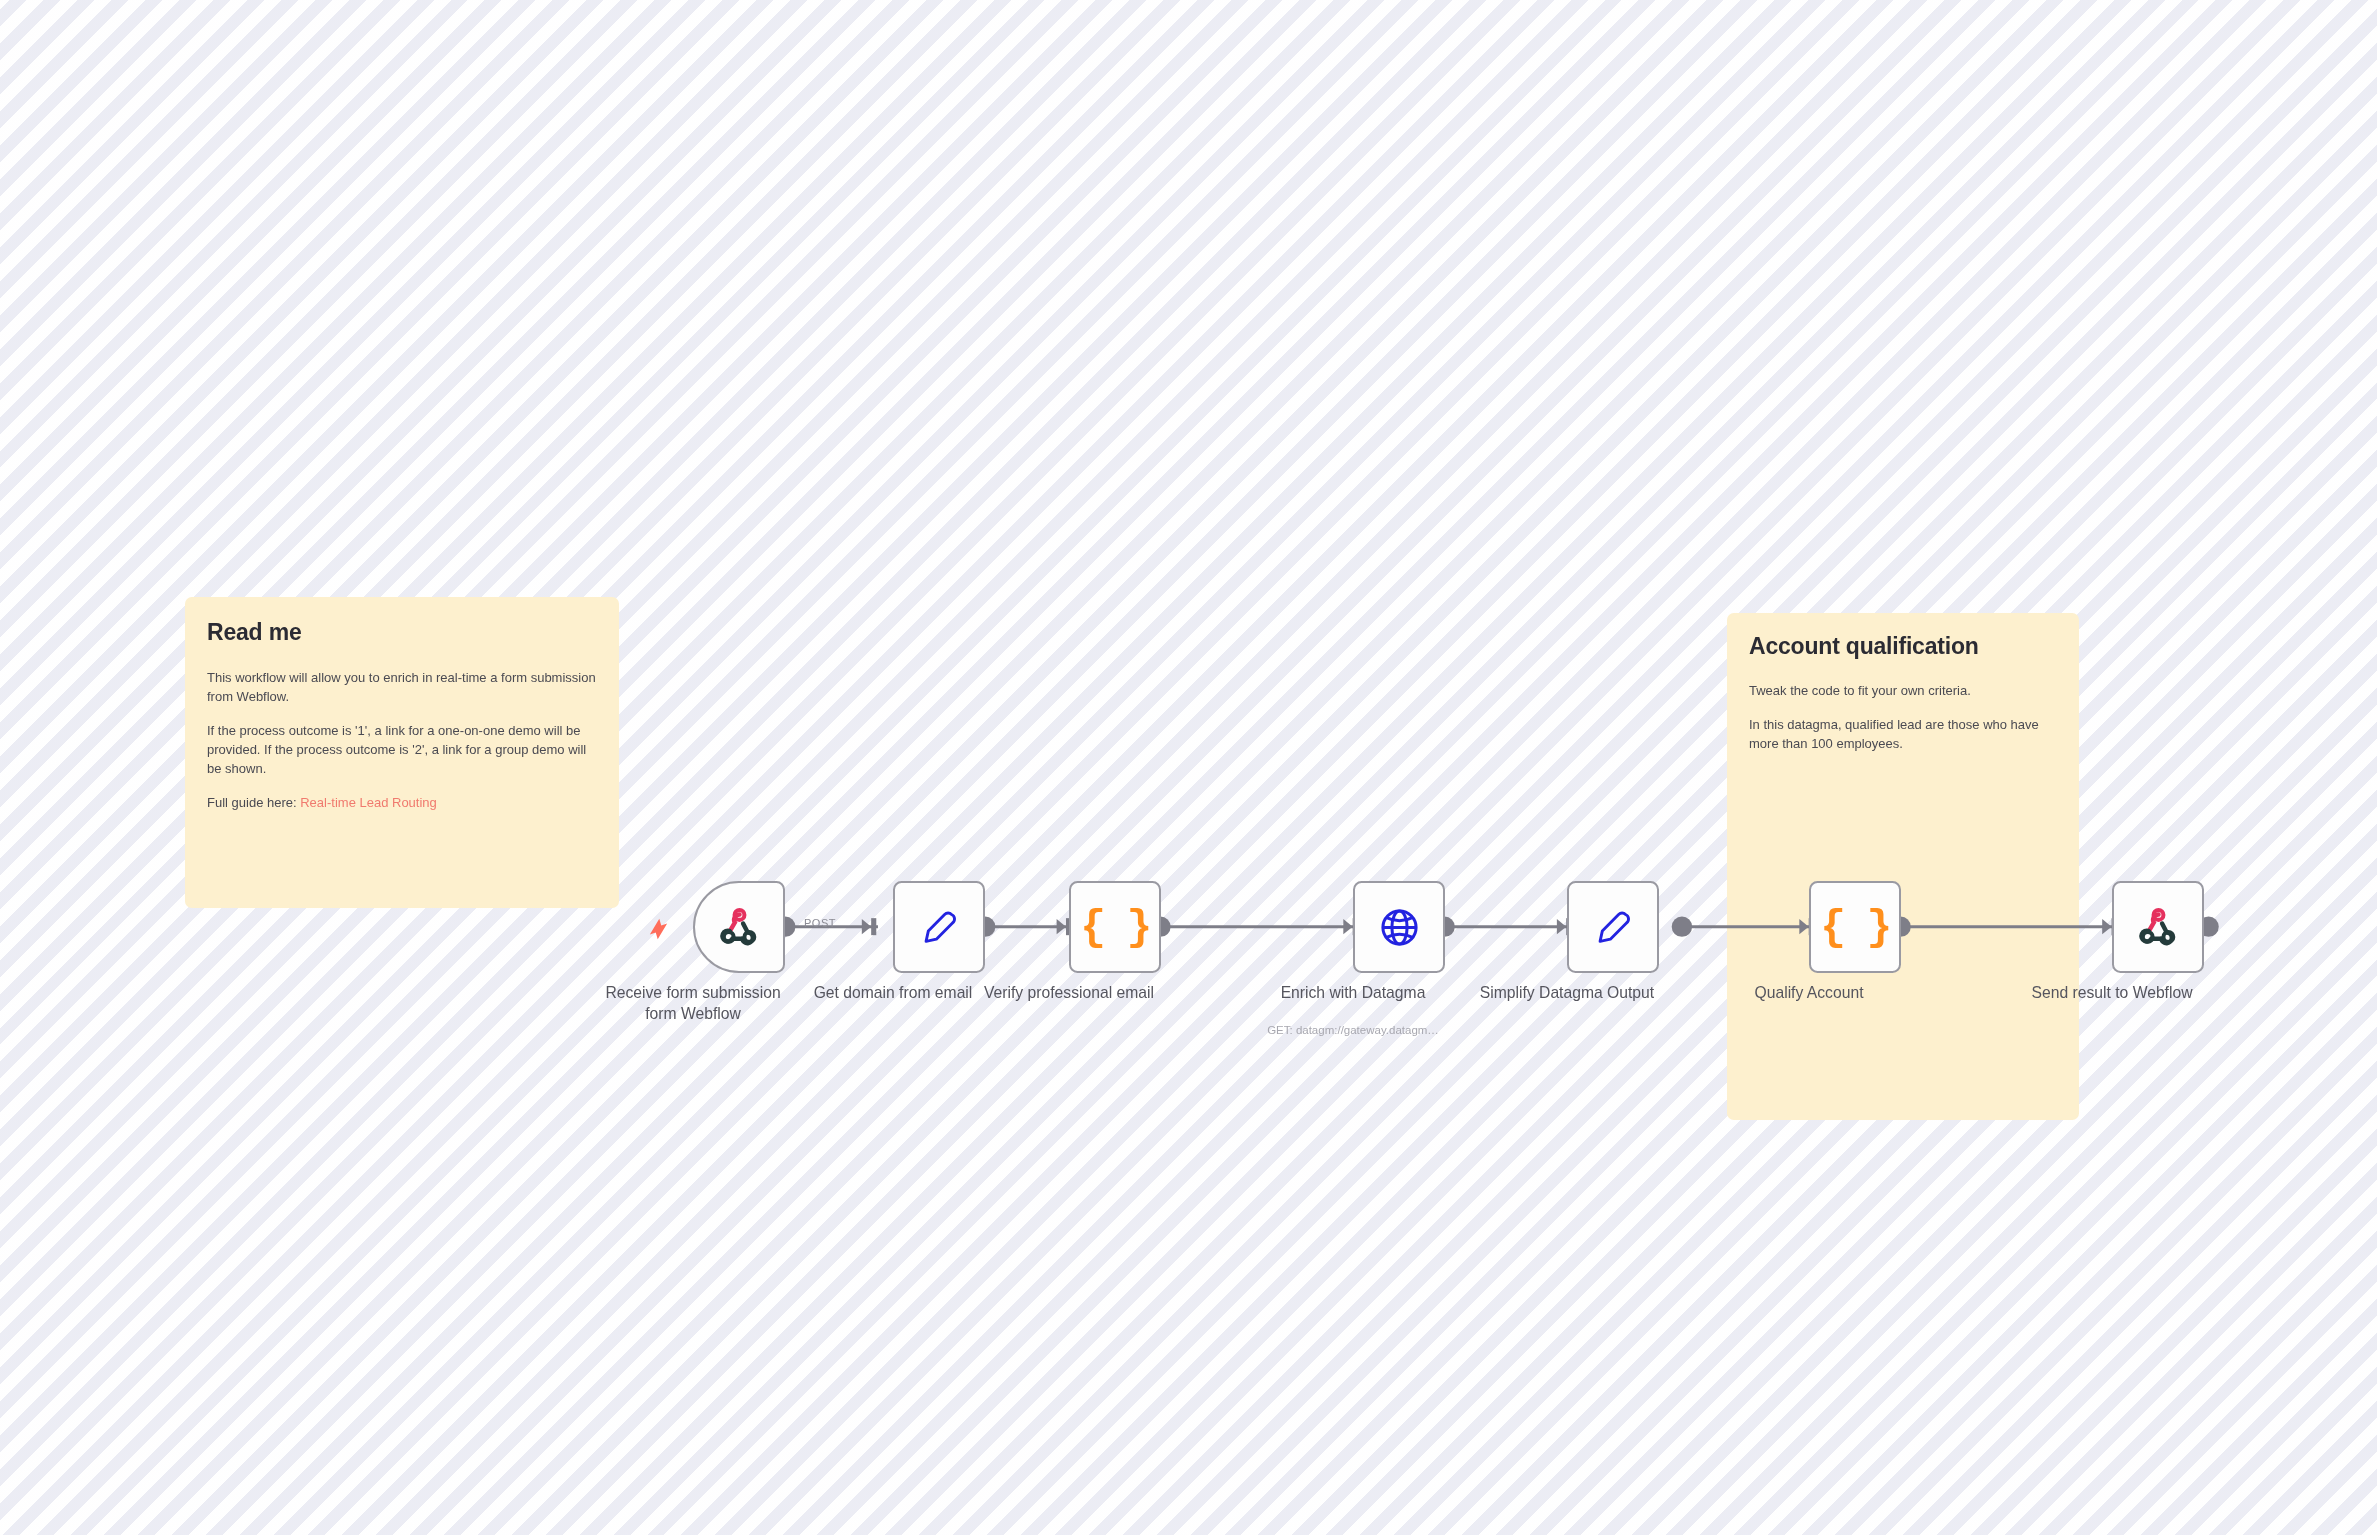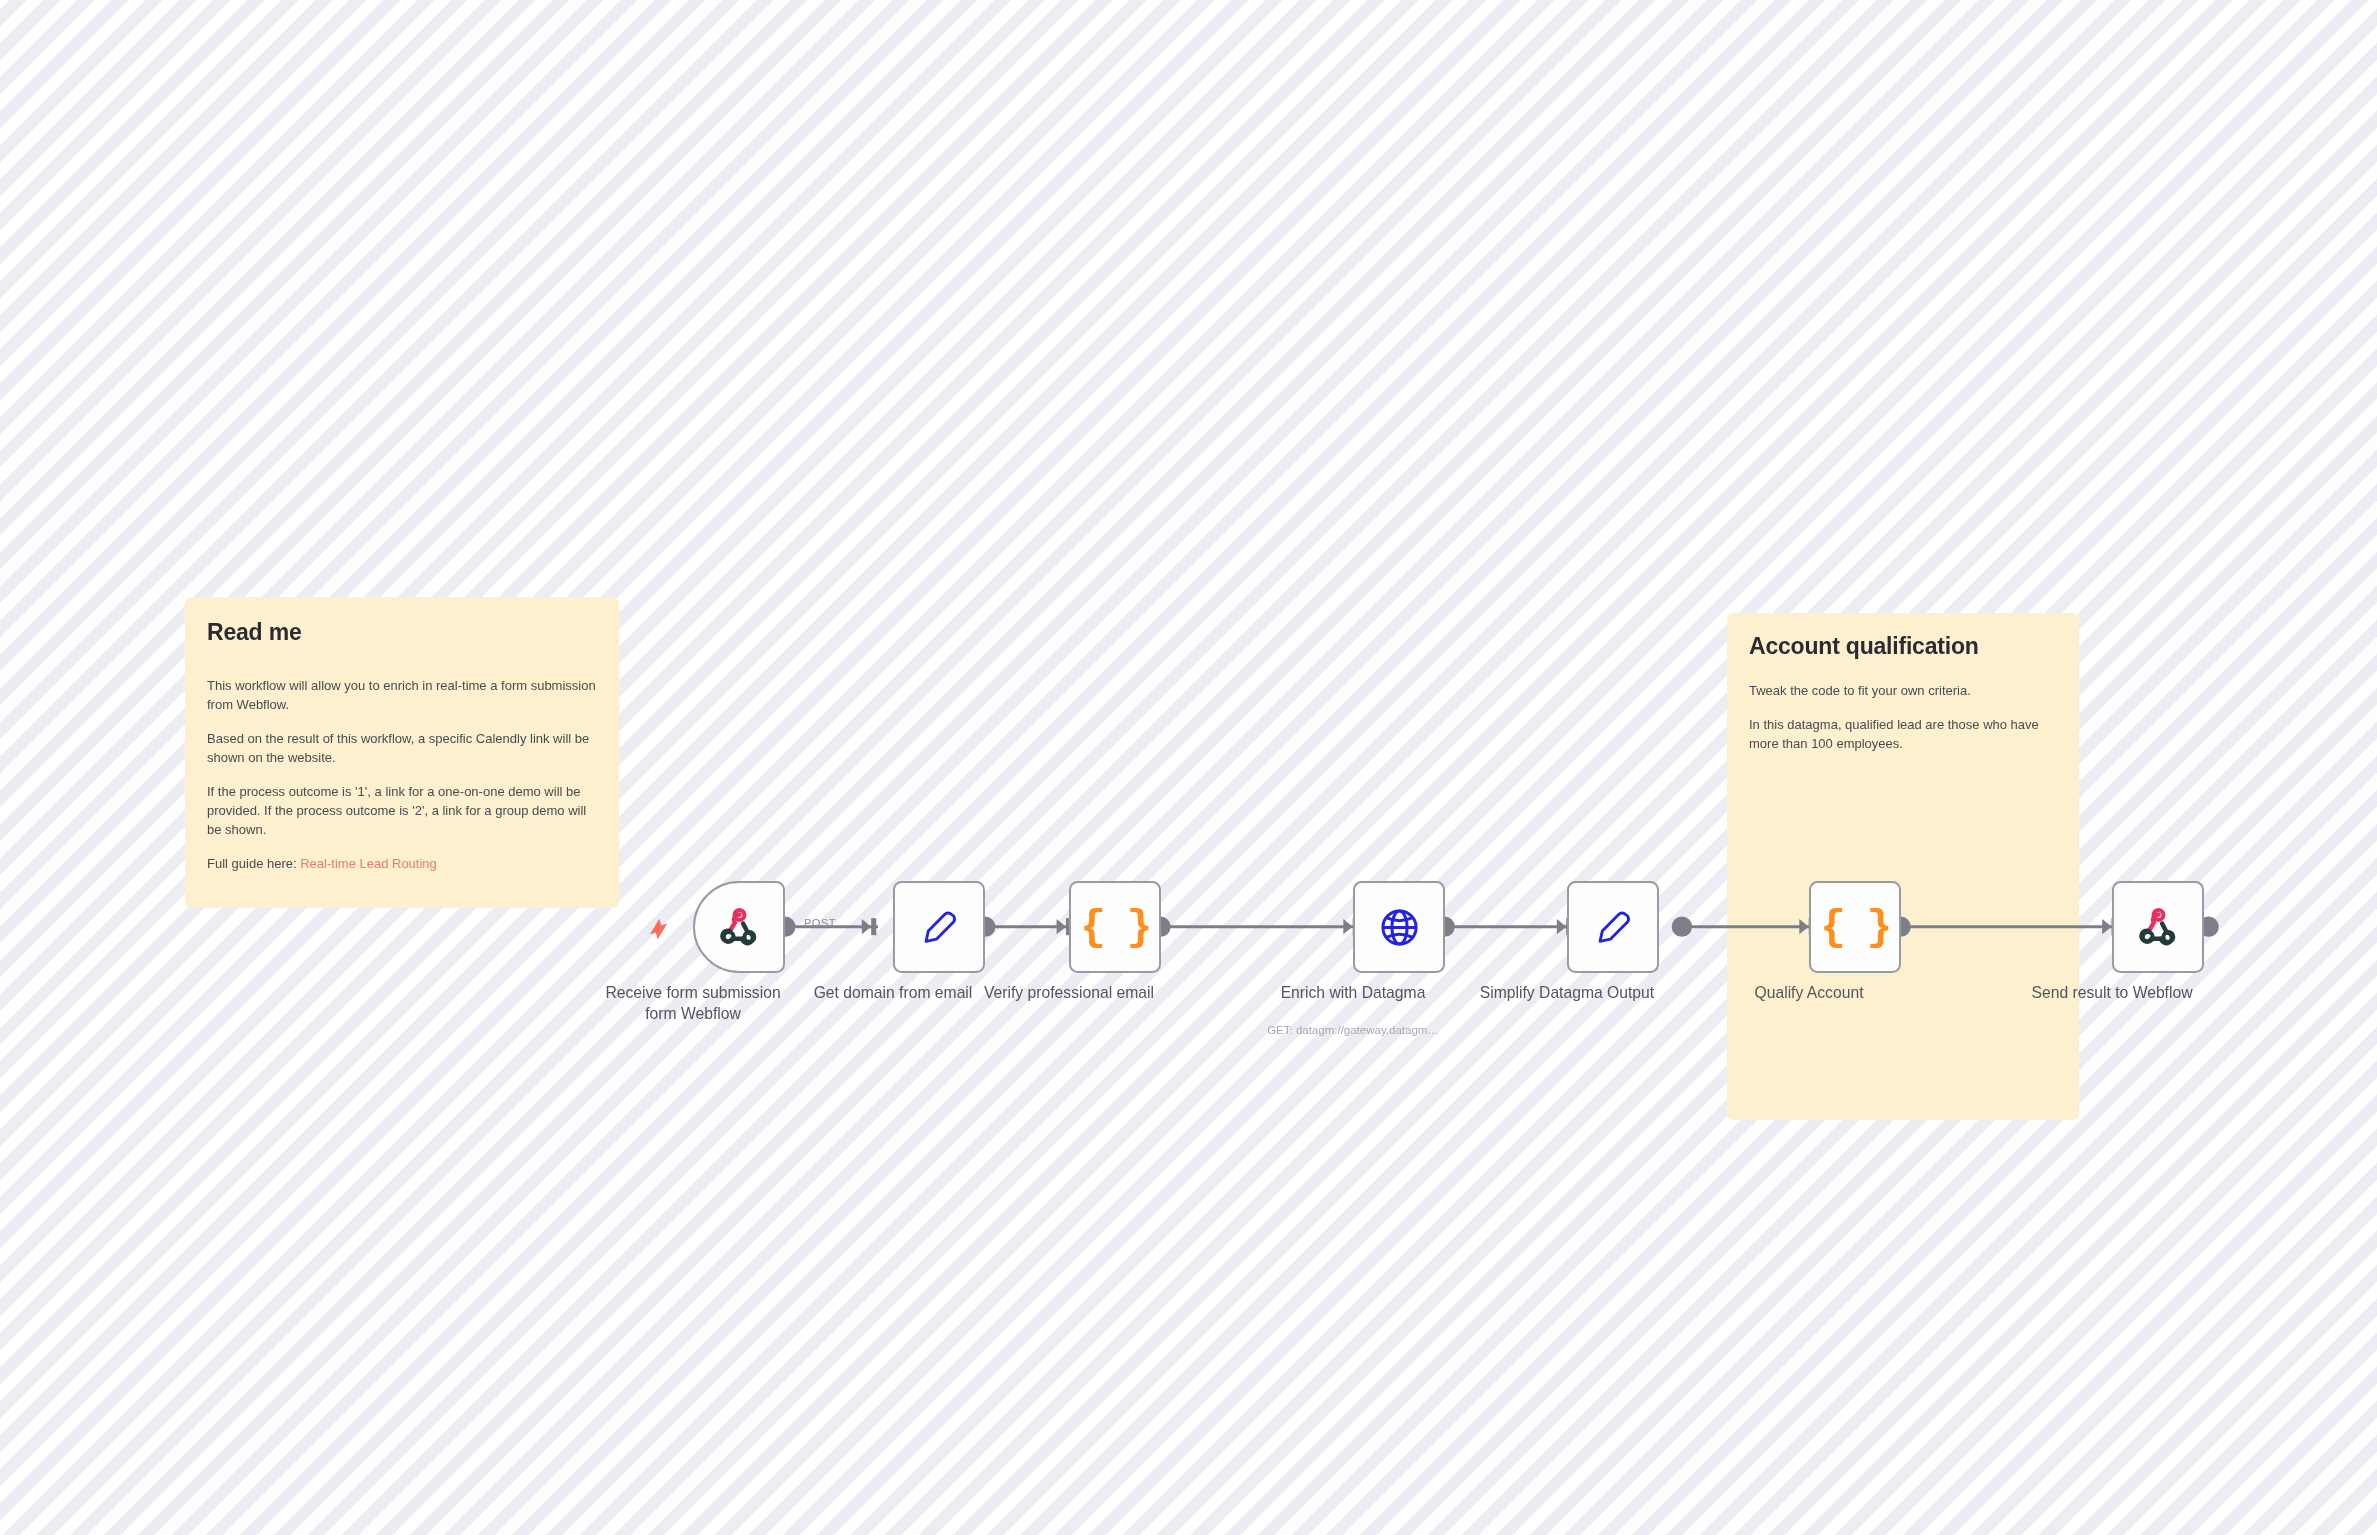--- a/index.html
+++ b/index.html
@@ -35,21 +35,21 @@
     background: #fdf0ce;
     border-radius: 6.8px;
     padding: 22px 22px 19px 22px;
     color: #3a3a44;
   }
   .sticky-title {
     font-size: 23px;
     font-weight: bold;
     color: #2b2b33;
     letter-spacing: -0.2px;
-    margin-bottom: 30px;
+    margin-bottom: 22px;
   }
   .sticky-p {
     font-size: 13px;
     line-height: 1.48;
     color: #4a4a52;
     margin-bottom: 14.5px;
   }
   .sticky-p:last-child { margin-bottom: 0; }
   .sticky-link {
     color: #f07a6e;
@@ -160,21 +160,20 @@
   }
 </style>
 </head>
 <body>
 
 <div id="canvas">
 
   <div class="sticky" id="sticky-readme">
     <div class="sticky-title">Read me</div>
     <div class="sticky-p">This workflow will allow you to enrich in real-time a form submission from Webflow.</div>
-    <div class="sticky-p">Based on the result of this workflow, a specific Calendly link will be shown on the website.</div>
     <div class="sticky-p">If the process outcome is '1', a link for a one-on-one demo will be provided.
 If the process outcome is '2', a link for a group demo will be shown.</div>
     <div class="sticky-p"><span>Full guide here: </span><a class="sticky-link" href="#">Real-time Lead Routing</a></div>
   </div>
 
 
   <div class="sticky" id="sticky-account">
     <div class="sticky-title">Account qualification</div>
     <div class="sticky-p">Tweak the code to fit your own criteria.</div>
     <div class="sticky-p">In this datagma, qualified lead are those who have more than 100 employees.</div>

